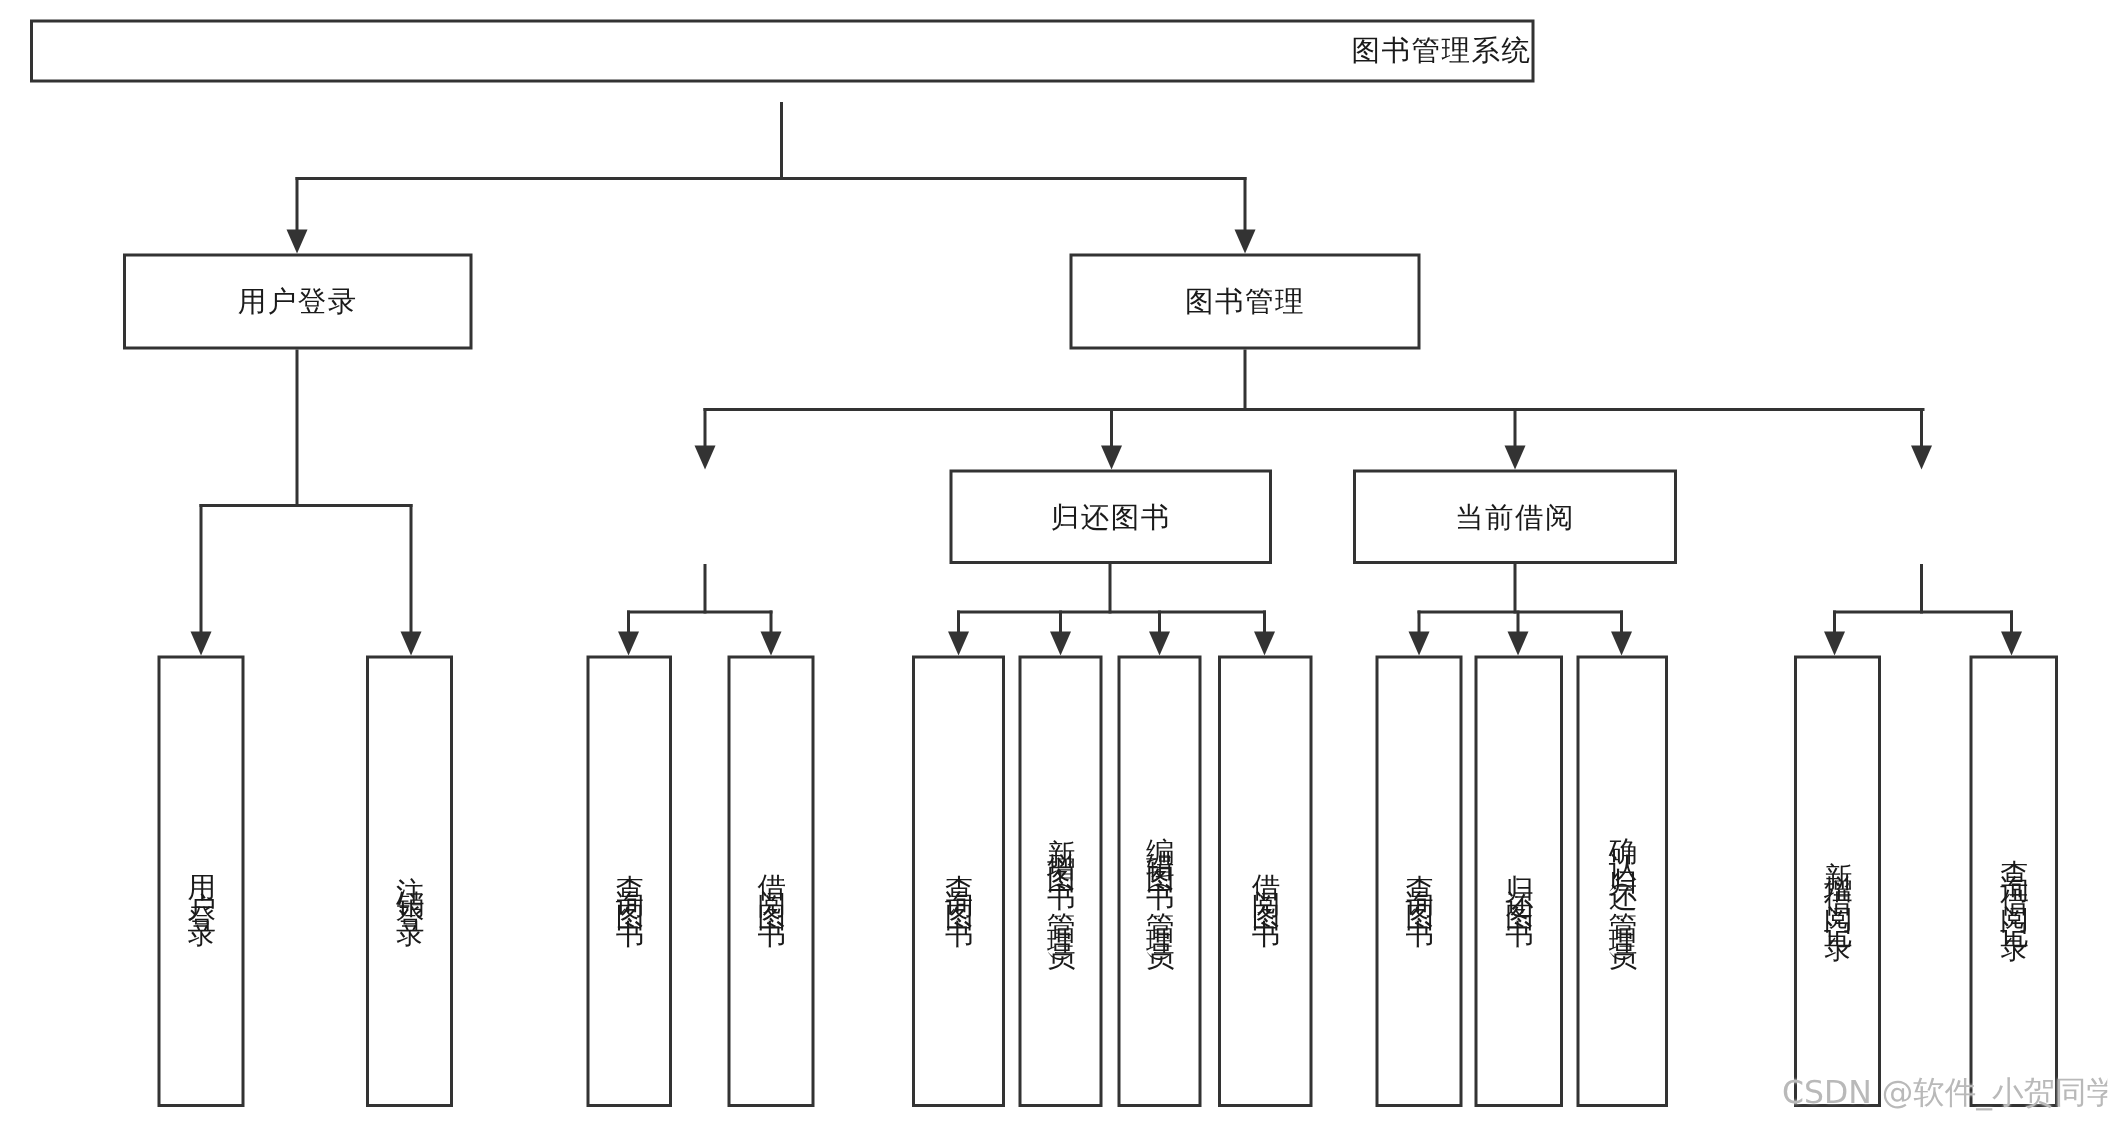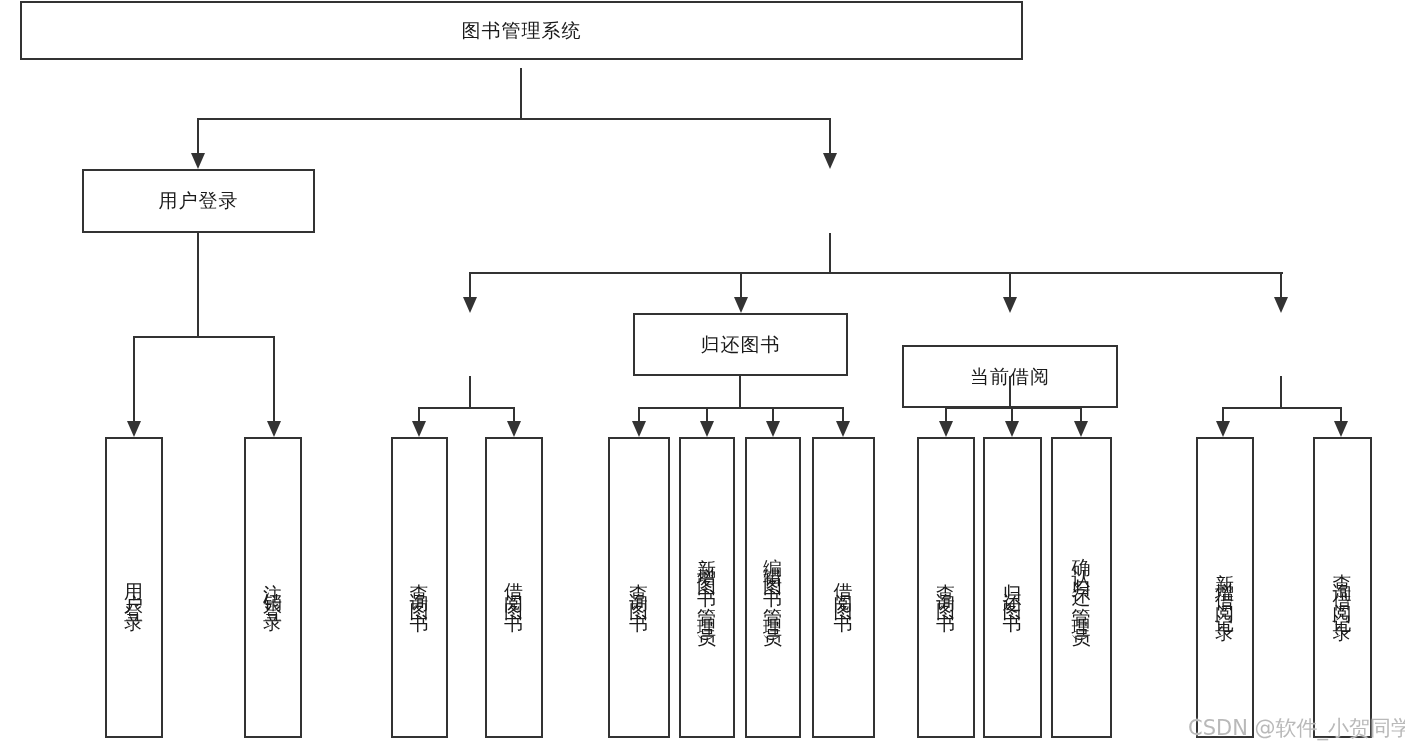--- a/index.html
+++ b/index.html
@@ -52,32 +52,35 @@
     text-shadow:0 0 2px #ffffff;
     z-index:10;
     white-space:nowrap;
   }
 </style>
 </head>
 <body>
 
 <div id="stage">
 
-  <div class="box" style="left:20px;top:1px;width:1003px;height:59px;">
+  <div class="box" style="left:20px;top:13px;width:1003px;height:42px;justify-content:flex-end;">
     <span class="hlabel">图书管理系统</span>
   </div>
 
   <div class="box" style="left:82px;top:169px;width:233px;height:64px;">
     <span class="hlabel">用户登录</span>
   </div>
+  <div class="box" style="left:713px;top:169px;width:234px;height:64px;">
+    <span class="hlabel">图书管理</span>
+  </div>
 
   <div class="box" style="left:633px;top:313px;width:215px;height:63px;">
     <span class="hlabel">归还图书</span>
   </div>
-  <div class="box" style="left:902px;top:313px;width:216px;height:63px;margin-top:32px;">
+  <div class="box" style="left:902px;top:313px;width:216px;height:63px;">
     <span class="hlabel">当前借阅</span>
   </div>
 
   <div class="box" style="left:105px;top:437px;width:58px;height:301px;">
     <span class="vlabel">用户登录</span>
   </div>
   <div class="box" style="left:244px;top:437px;width:58px;height:301px;">
     <span class="vlabel">注销登录</span>
   </div>
 

